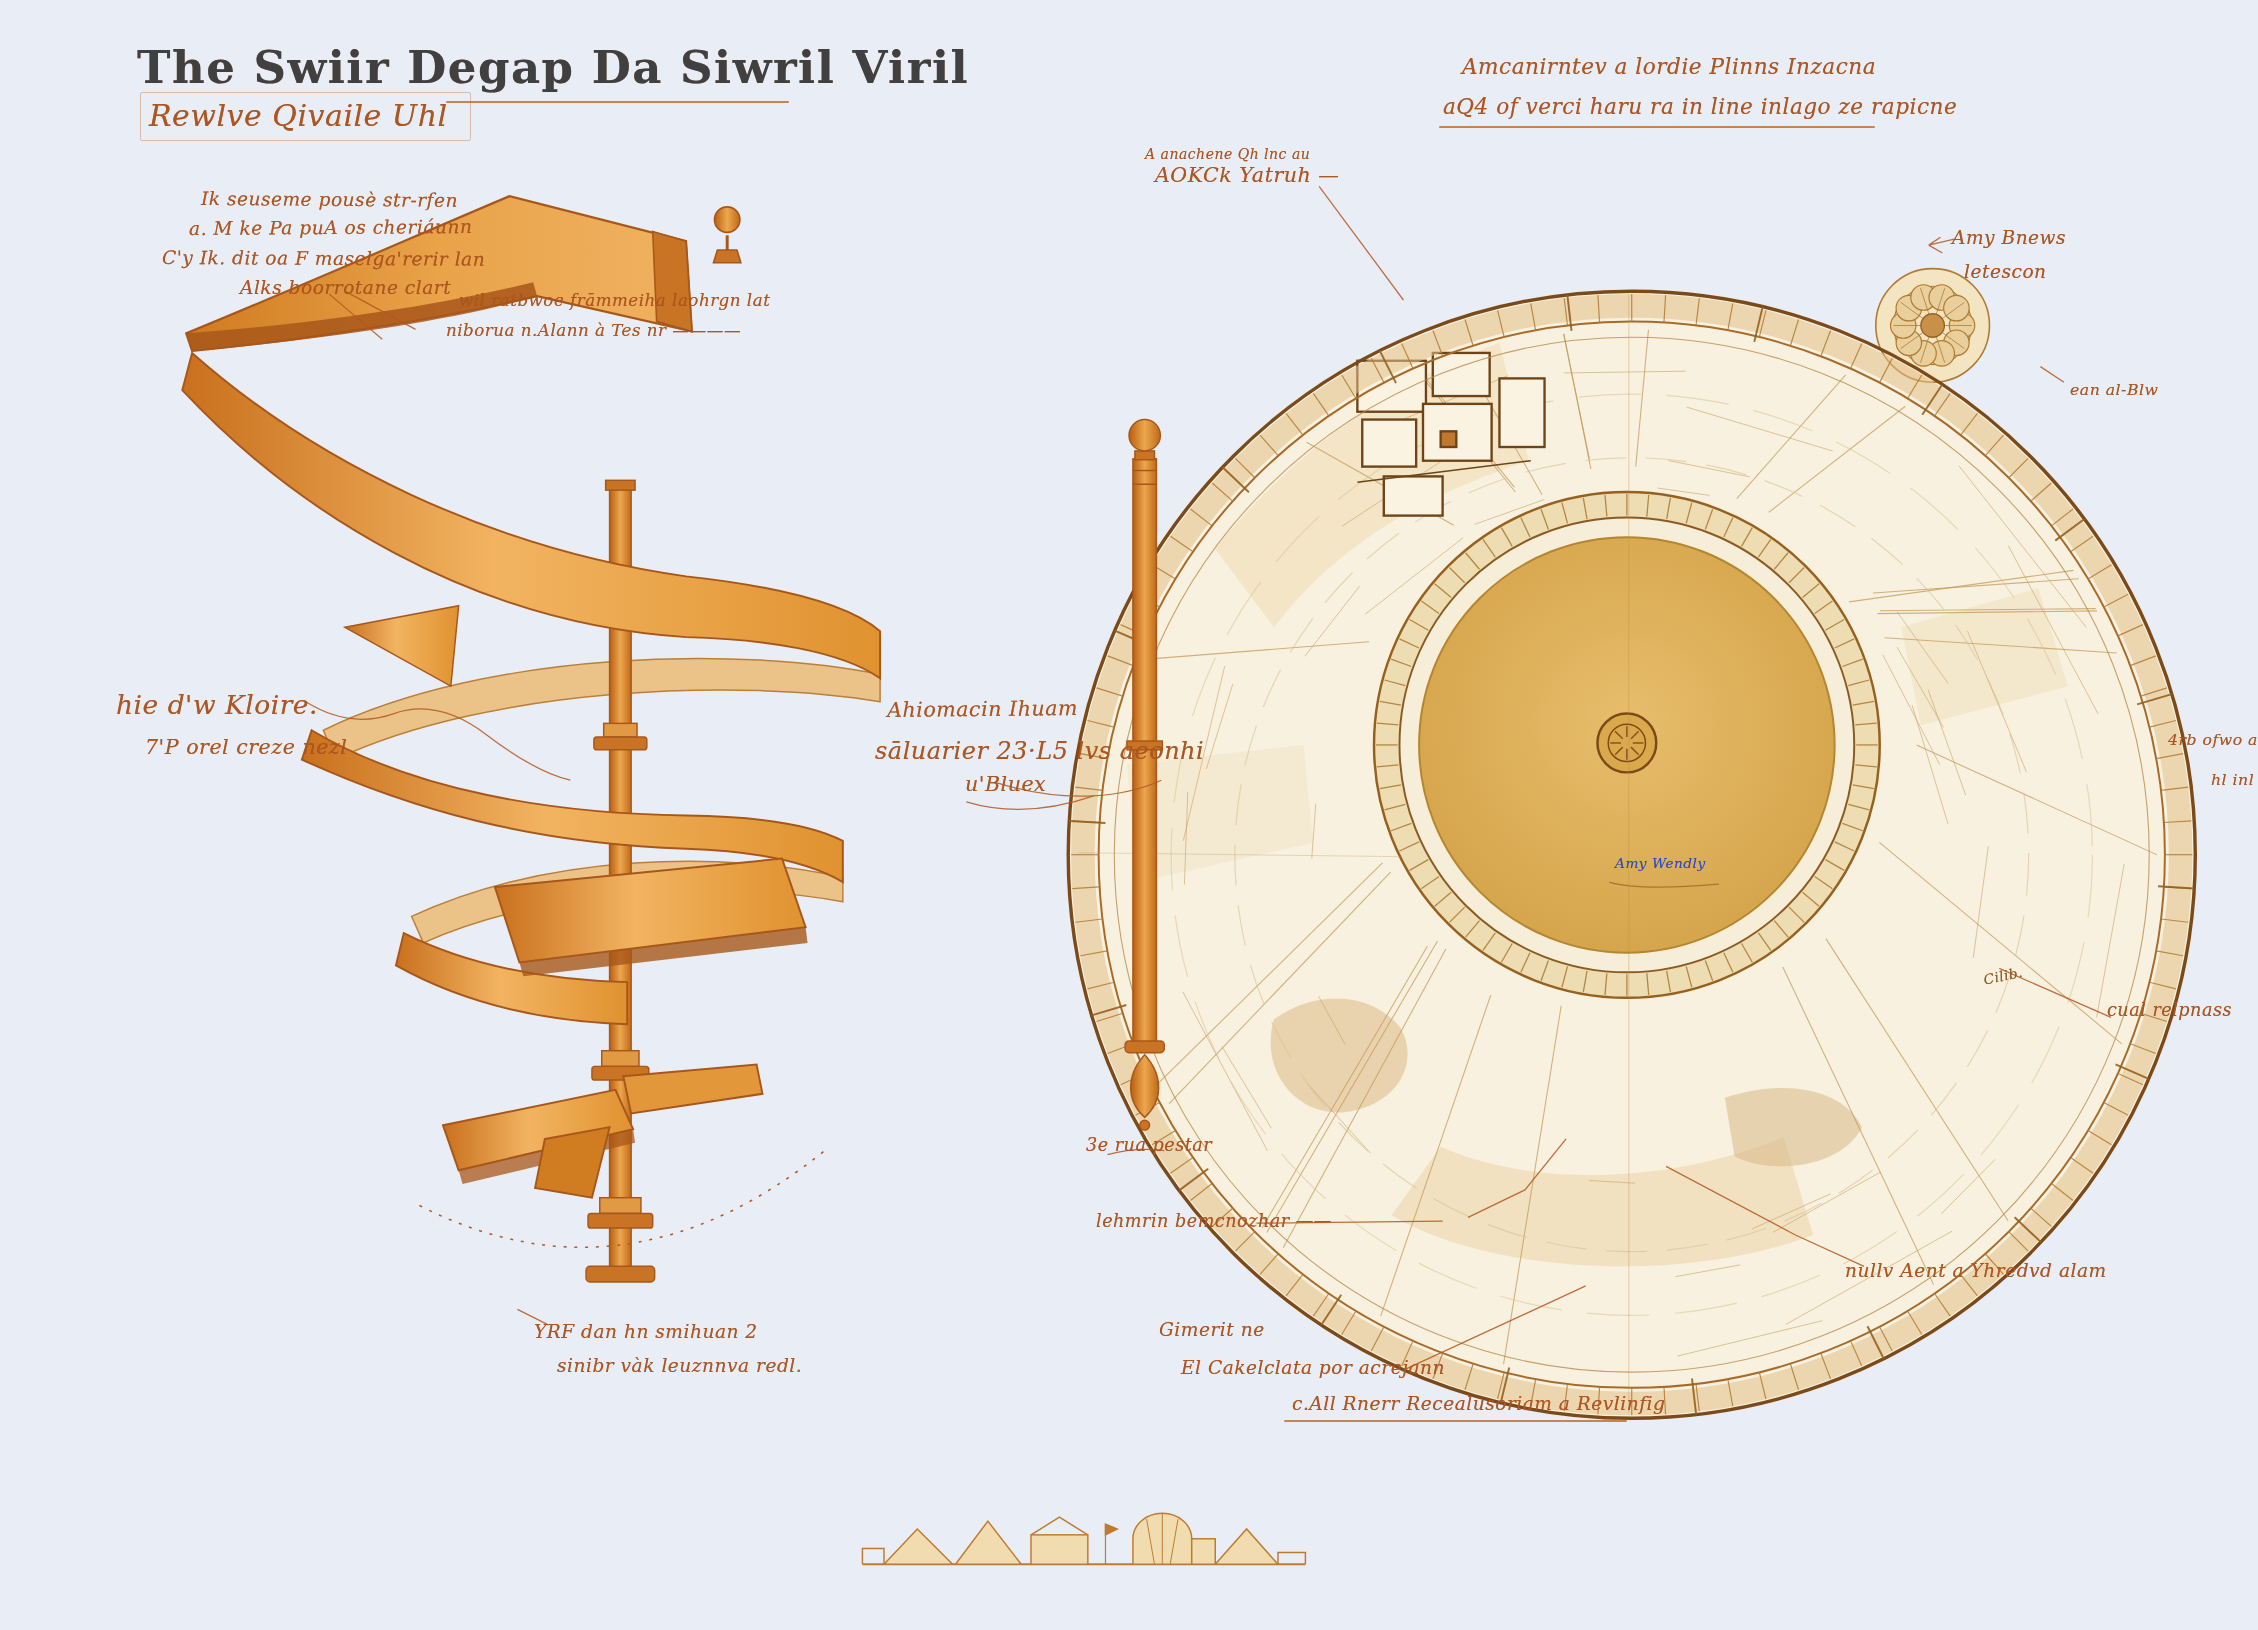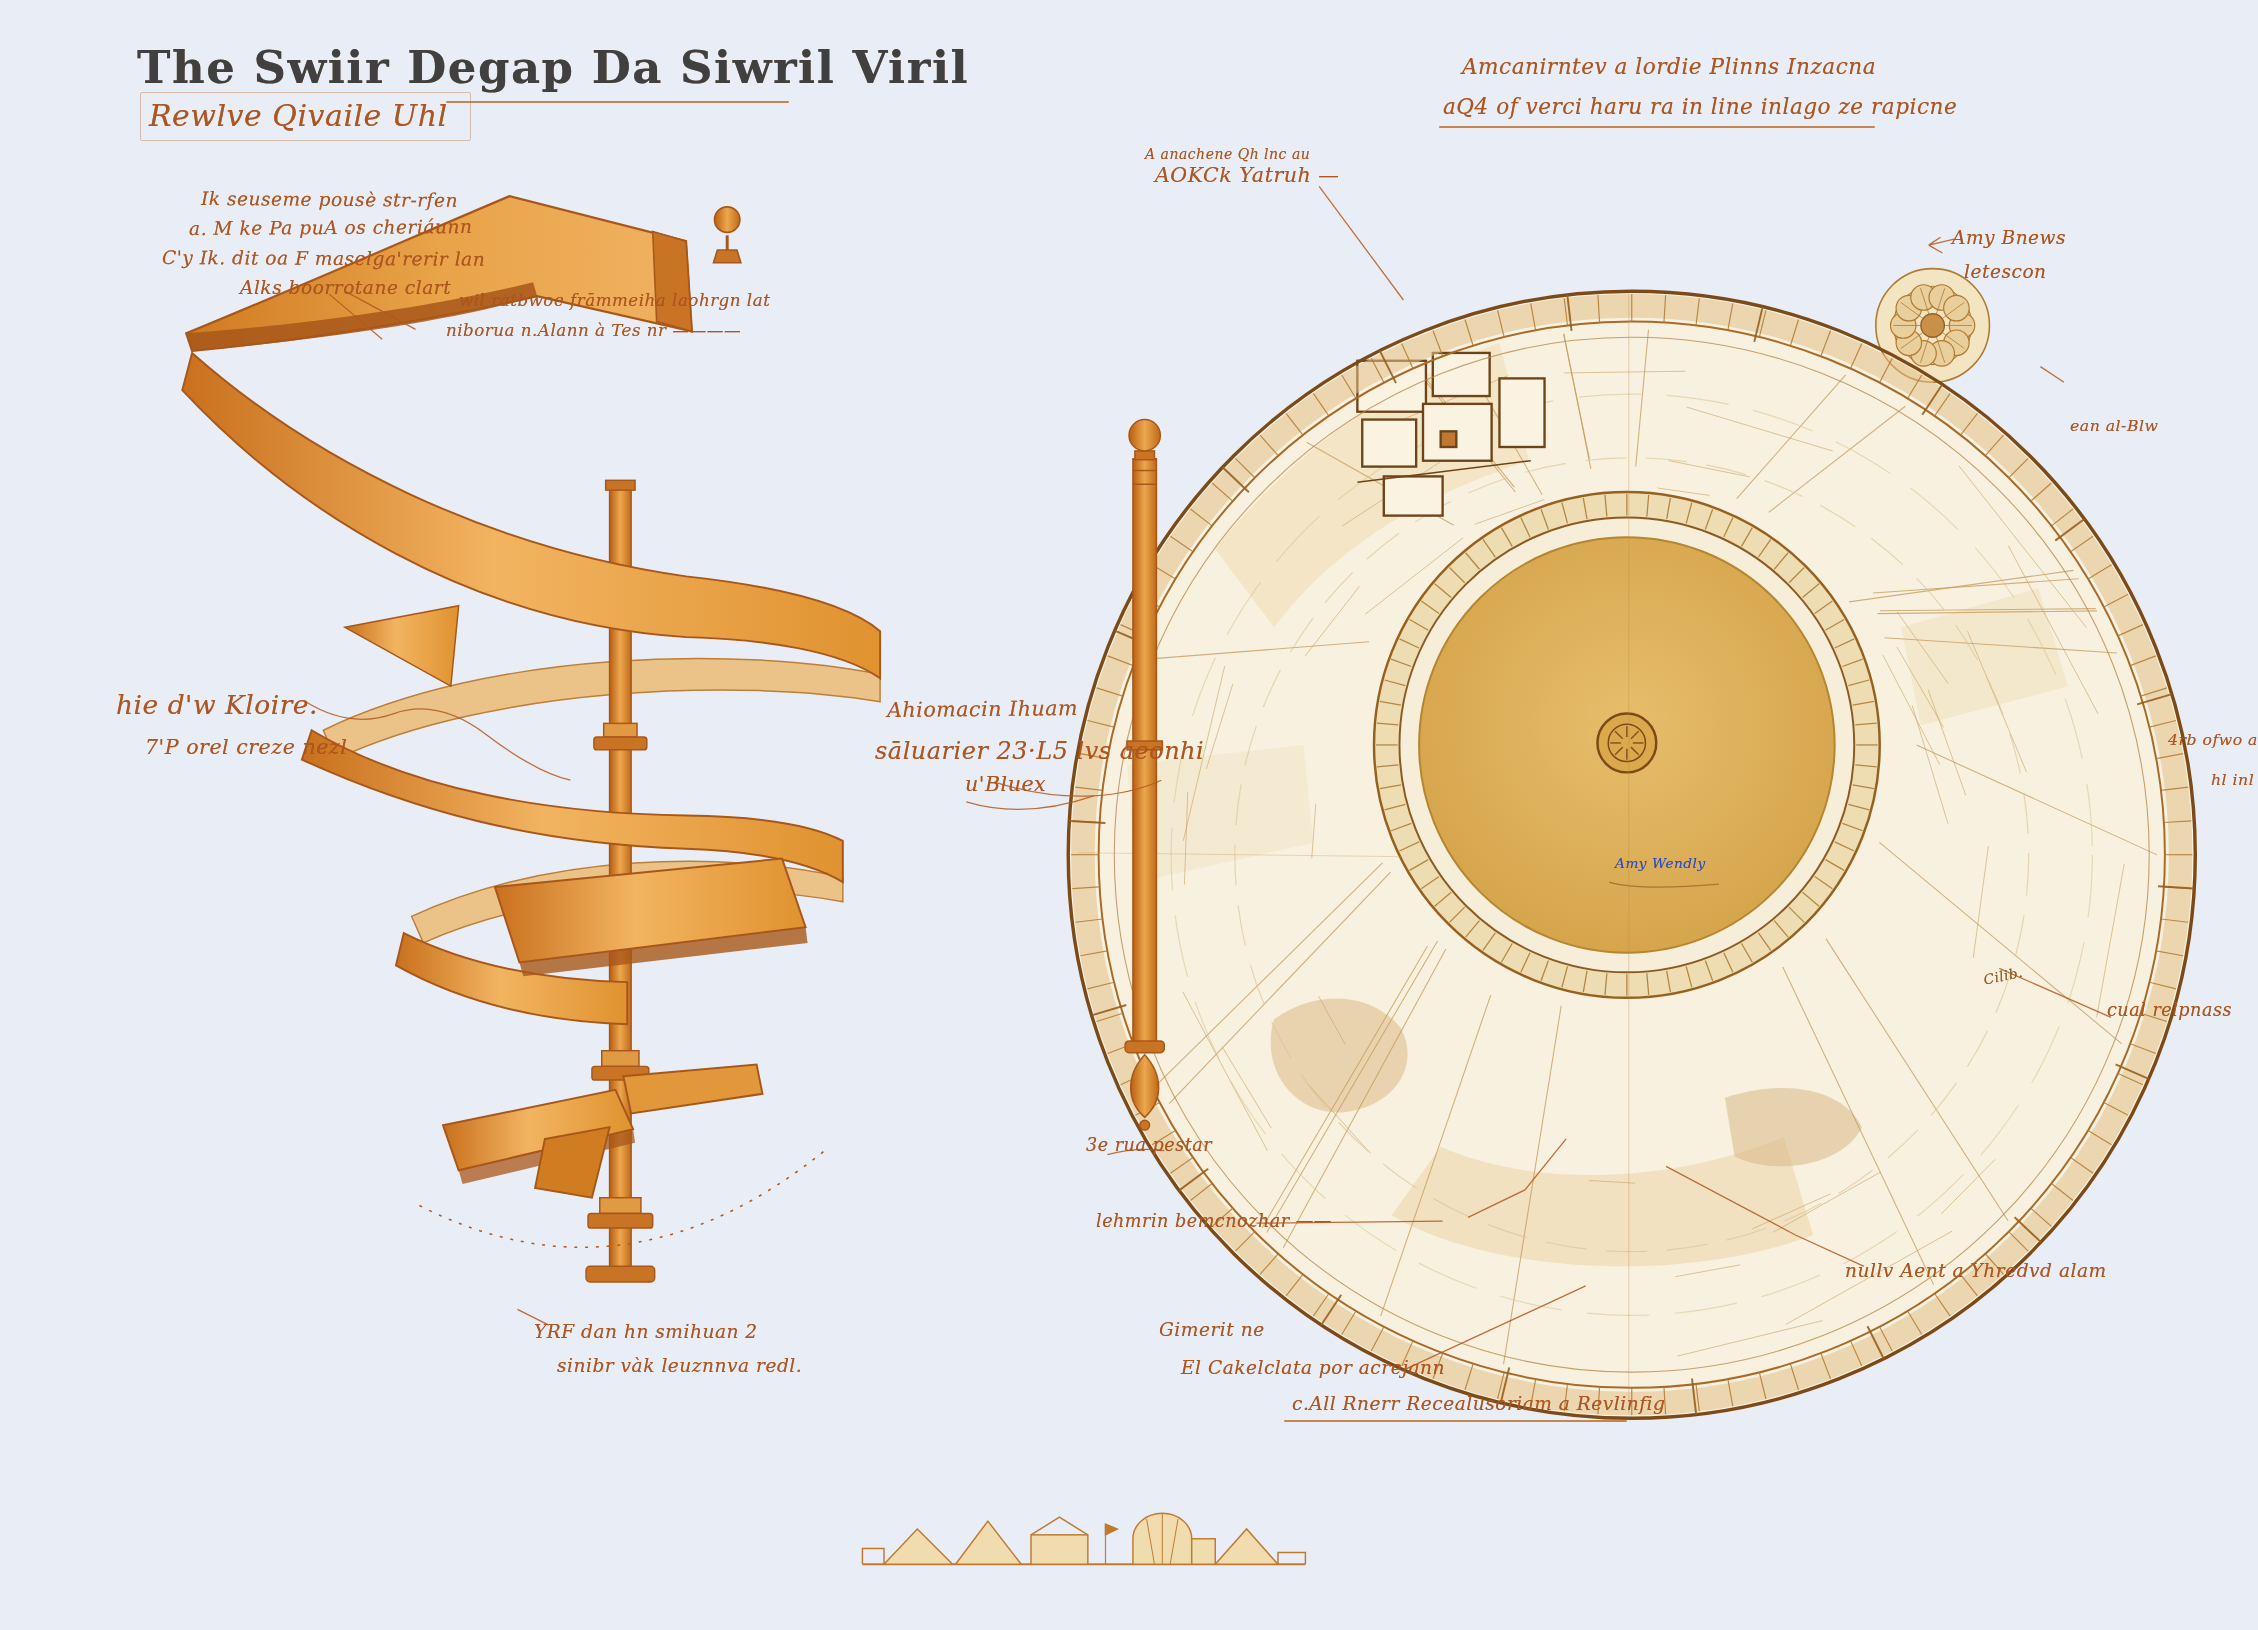--- a/index.html
+++ b/index.html
@@ -538,21 +538,21 @@
 <div class="label" style="left:1462px;top:54px;font-size:21.6px;">Amcanirntev a lordie Plinns Inzacna</div>
 <div class="label" style="left:1443px;top:94px;font-size:21.6px;">aQ4 of verci haru ra in line inlago ze rapicne</div>
 <div class="rule" style="left:1439px;top:126px;width:436px;"></div>
 
 <div class="label" style="left:1145px;top:123px;font-size:14px;margin-top:23px;">A anachene  Qh lnc au</div>
 <div class="label" style="left:1155px;top:163px;font-size:20.6px;">AOKCk Yatruh —</div>
 
 <div class="label" style="left:1952px;top:227px;font-size:18.6px;">Amy Bnews</div>
 <div class="label" style="left:1964px;top:261px;font-size:18.6px;">letescon</div>
 
-<div class="label" style="left:2070px;top:380px;font-size:15.7px;margin-top:36px;">ean al-Blw</div>
+<div class="label" style="left:2070px;top:380px;font-size:15.7px;">ean al-Blw</div>
 
 <div class="label" style="left:2168px;top:730px;font-size:15.7px;">4rb ofwo al</div>
 <div class="label" style="left:2211px;top:770px;font-size:15.7px;">hl inl</div>
 
 <div class="label" style="left:1982px;top:972px;font-size:13.7px;transform:rotate(-12deg);color:#8a5a22;">Cilib.</div>
 <div class="label" style="left:2107px;top:1000px;font-size:17.6px;">cual relpnass</div>
 
 <div class="label" style="left:1845px;top:1260px;font-size:18.6px;">nullv Aent a Yhredvd alam</div>
 
 <div class="label" style="left:1159px;top:1319px;font-size:18.6px;">Gimerit ne</div>

